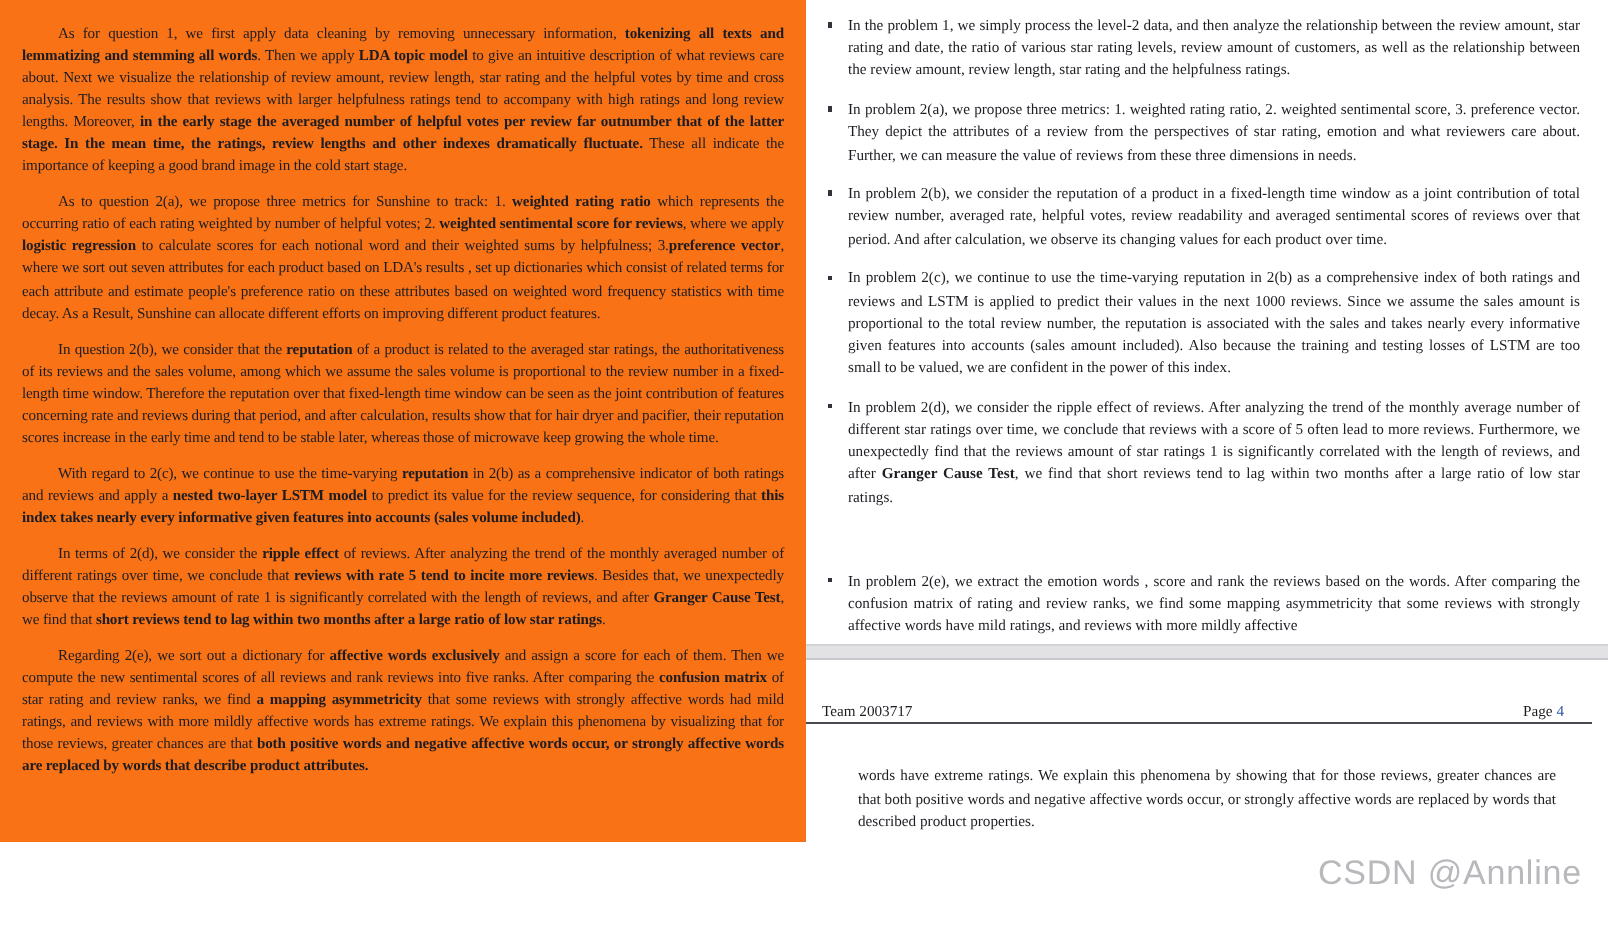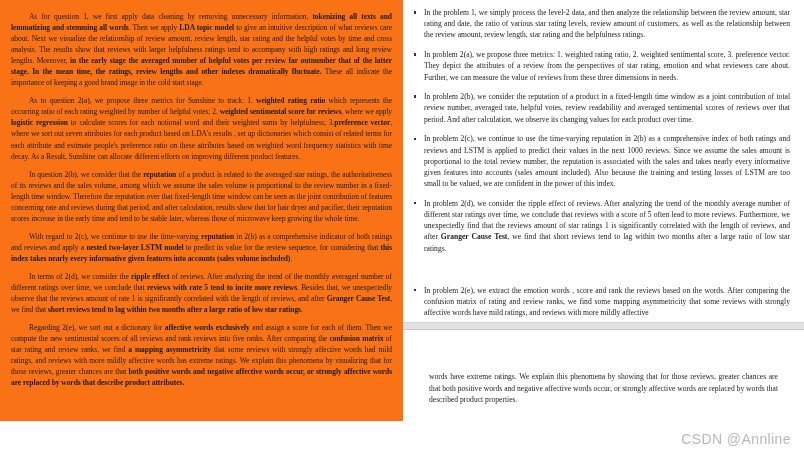--- a/index.html
+++ b/index.html
@@ -113,21 +113,21 @@
     line-height: 11.2px;
     text-align: justify;
     color: #1c1c22;
   }
 
   .watermark {
     position: absolute;
     right: 13px;
     bottom: 16px;
     font-family: "Liberation Sans", sans-serif;
-    font-size: 14px;
+    font-size: 17px;
     letter-spacing: 0.4px;
     color: #b9b9bd;
     user-select: none;
     white-space: nowrap;
   }
 
   b, strong { font-weight: bold; }
 </style>
 </head>
 <body>
@@ -154,20 +154,26 @@
           <li><span class="bullet-marker"></span><span>In problem 2(b), we consider the reputation of a product in a fixed-length time window as a joint contribution of total review number, averaged rate, helpful votes, review readability and averaged sentimental scores of reviews over that period. And after calculation, we observe its changing values for each product over time.</span></li>
           <li><span class="bullet-marker"></span><span>In problem 2(c), we continue to use the time-varying reputation in 2(b) as a comprehensive index of both ratings and reviews and LSTM is applied to predict their values in the next 1000 reviews. Since we assume the sales amount is proportional to the total review number, the reputation is associated with the sales and takes nearly every informative given features into accounts (sales amount included). Also because the training and testing losses of LSTM are too small to be valued, we are confident in the power of this index.</span></li>
           <li><span class="bullet-marker"></span><span>In problem 2(d), we consider the ripple effect of reviews. After analyzing the trend of the monthly average number of different star ratings over time, we conclude that reviews with a score of 5 often lead to more reviews. Furthermore, we unexpectedly find that the reviews amount of star ratings 1 is significantly correlated with the length of reviews, and after </span><b>Granger Cause Test</b><span>, we find that short reviews tend to lag within two months after a large ratio of low star ratings.</span></li>
           <li><span class="bullet-marker"></span><span>In problem 2(e), we extract the emotion words , score and rank the reviews based on the words. After comparing the confusion matrix of rating and review ranks, we find some mapping asymmetricity that some reviews with strongly affective words have mild ratings, and reviews with more mildly affective</span></li>
         </ul>
     </div>
 
     <div class="page-gap"></div>
     <div class="page-gap-pad"></div>
 
+    <div class="page-footer">
+      <span class="footer-left">Team 2003717</span>
+      <span class="footer-right">
+        <span>Page </span><span class="footer-pagenum">4</span>
+      </span>
+    </div>
 
     <div class="rp-page-bottom">
       <p id="right-continuation"><span>words have extreme ratings. We explain this phenomena by showing that for those reviews, greater chances are that both positive words and negative affective words occur, or strongly affective words are replaced by words that described product properties.</span></p>
     </div>
 
     <div class="watermark">CSDN @Annline</div>
   </div>
 
 </div>
 

